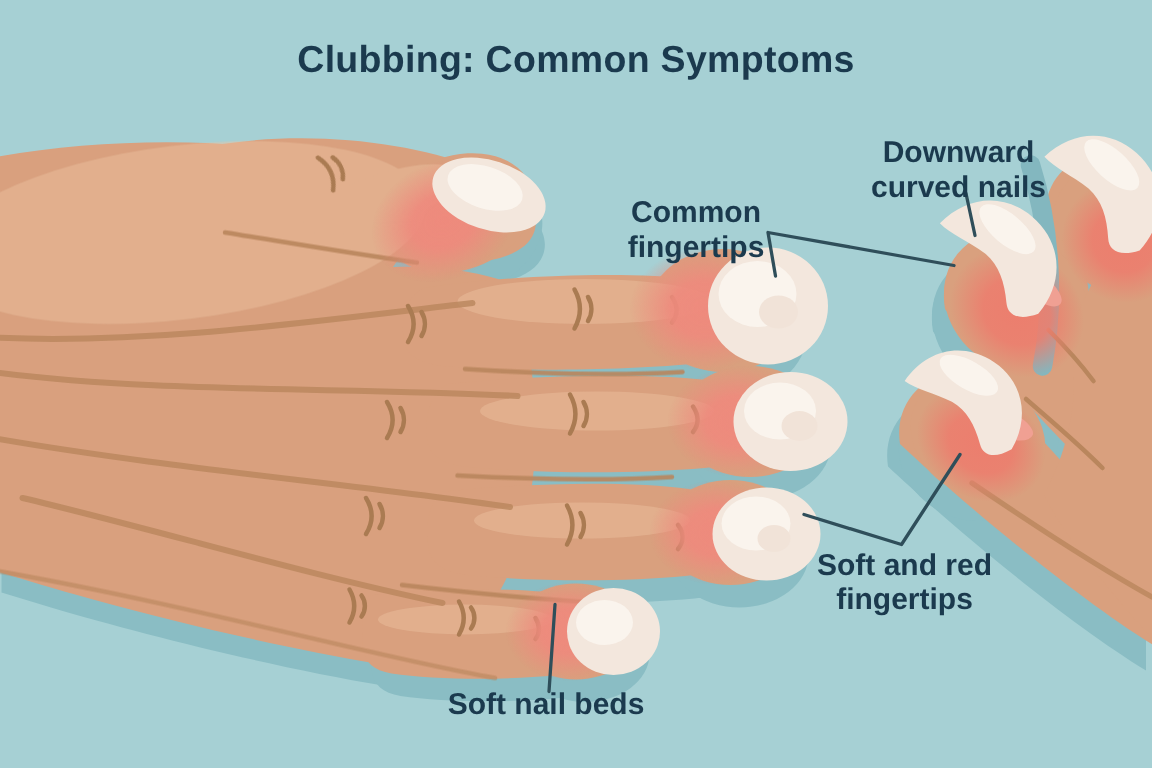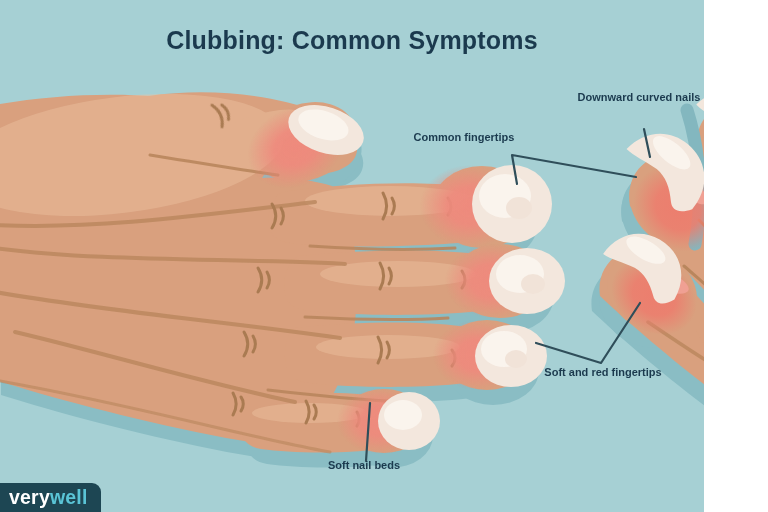--- a/index.html
+++ b/index.html
@@ -1,28 +1,28 @@
 <!DOCTYPE html>
 <html style="--c-background: #a6d0d4; --c-ink: #1b3a4e; --c-leader-line: #2f4e5a; --c-skin: #d9a07e; --c-skin-highlight: #ecc3a2; --c-skin-shadow-line: #b9865d; --c-fingertip-red: #ee8a7d; --c-fingertip-red-right: #ec7e6e; --c-nail: #f3e7dd; --c-nail-highlight: #fbf5ee; --c-cast-shadow: #8abdc4; --c-logo-bg: #1d4653; --c-logo-very: #ffffff; --c-logo-well: #5ac4d6;"><head>
 <meta charset="utf-8">
 <style>
   html,body{margin:0;padding:0;}
   .stage{
-    position:relative;width:704px;height:512px;overflow:hidden;
+    position:relative;width:768px;height:512px;overflow:hidden;
     background:var(--c-background,#a6d0d4);
     font-family:"Liberation Sans","DejaVu Sans",sans-serif;
   }
   .stage svg{position:absolute;left:0;top:0;display:block;}
   .page-title{
     position:absolute;top:26px;left:0;width:100%;text-align:center;
     font-size:25px;font-weight:bold;letter-spacing:.2px;
     color:var(--c-ink,#1b3a4e);
   }
   .callout{
-    position:absolute;text-align:center;font-size:11px;font-weight:bold;
+    position:absolute;text-align:center;font-size:20px;font-weight:bold;
     line-height:1.13;color:var(--c-ink,#1b3a4e);
   }
   .lbl-bulging{left:388px;top:131px;width:152px;}
   .lbl-downward{left:576px;top:91px;width:126px;}
   .lbl-warm{left:540px;top:366px;width:126px;}
   .lbl-soft{left:296px;top:459px;width:136px;}
   .brand{
     position:absolute;left:0;bottom:0;height:29px;
     background:var(--c-logo-bg,#1d4653);
     border-radius:0 9px 0 0;
@@ -258,17 +258,13 @@
     </g>
   </svg>
 
   <div class="page-title">Clubbing: Common Symptoms</div>
 
   <div class="callout lbl-bulging">Common fingertips</div>
   <div class="callout lbl-downward">Downward curved nails</div>
   <div class="callout lbl-warm">Soft and red fingertips</div>
   <div class="callout lbl-soft">Soft nail beds</div>
 
-  <div class="brand">
-    <span class="very">very</span>
-      <span class="well">well</span>
-  </div>
 </div>
 
 </body></html>

